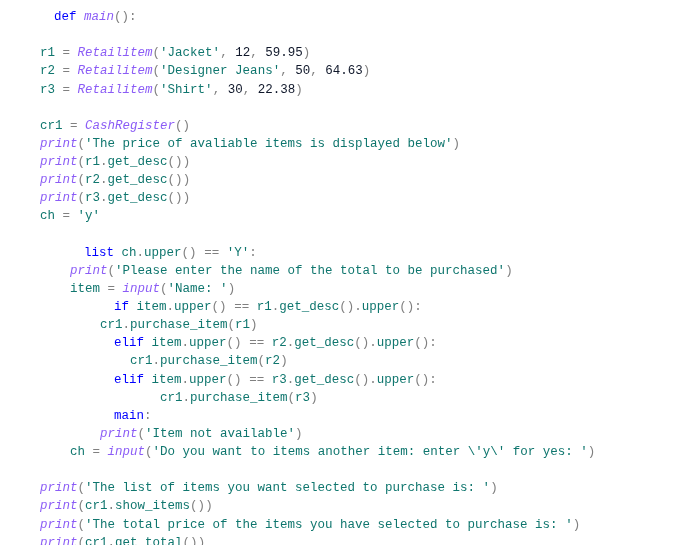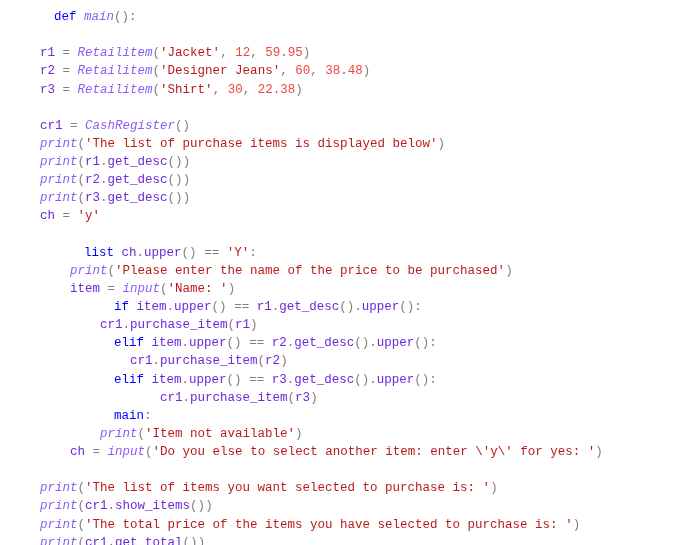--- a/index.html
+++ b/index.html
@@ -14,51 +14,51 @@
     box-sizing: border-box;
   }
   pre {
     margin: 0;
     font-family: inherit;
     white-space: pre;
   }
   .kw   { color: #0000ff; margin-left: 44px; }  
   .fn   { color: #8b5cf6; font-style: italic; }  
   .op   { color: #808080; }  
-  .id   { color: #6d28d9; }  
-  .str  { color: #b91c1c; }  
-  .num  { color: #ef4444; }  
+  .id   { color: #0f766e; }  
+  .str  { color: #0f766e; }  
+  .num  { color: #0f172a; }  
 </style>
 </head>
 <body>
 
 <pre><span class="kw">def</span> <span class="fn">main</span><span class="op">(</span><span class="op">)</span><span class="op">:</span>
 
     <span class="id">r1</span> <span class="op">=</span> <span class="fn">Retailitem</span><span class="op">(</span><span class="str">'Jacket'</span><span class="op">,</span> <span class="num">12</span><span class="op">,</span> <span class="num">59.95</span><span class="op">)</span>
-    <span class="id">r2</span> <span class="op">=</span> <span class="fn">Retailitem</span><span class="op">(</span><span class="str">'Designer Jeans'</span><span class="op">,</span> <span class="num">60</span><span class="op">,</span> <span class="num">38.48</span><span class="op">)</span>
+    <span class="id">r2</span> <span class="op">=</span> <span class="fn">Retailitem</span><span class="op">(</span><span class="str">'Designer Jeans'</span><span class="op">,</span> <span class="num">50</span><span class="op">,</span> <span class="num">64.63</span><span class="op">)</span>
     <span class="id">r3</span> <span class="op">=</span> <span class="fn">Retailitem</span><span class="op">(</span><span class="str">'Shirt'</span><span class="op">,</span> <span class="num">30</span><span class="op">,</span> <span class="num">22.38</span><span class="op">)</span>
 
     <span class="id">cr1</span> <span class="op">=</span> <span class="fn">CashRegister</span><span class="op">(</span><span class="op">)</span>
-    <span class="fn">print</span><span class="op">(</span><span class="str">'The list of purchase items is displayed below'</span><span class="op">)</span>
+    <span class="fn">print</span><span class="op">(</span><span class="str">'The price of avaliable items is displayed below'</span><span class="op">)</span>
     <span class="fn">print</span><span class="op">(</span><span class="id">r1</span><span class="op">.</span><span class="id">get_desc</span><span class="op">(</span><span class="op">)</span><span class="op">)</span>
     <span class="fn">print</span><span class="op">(</span><span class="id">r2</span><span class="op">.</span><span class="id">get_desc</span><span class="op">(</span><span class="op">)</span><span class="op">)</span>
     <span class="fn">print</span><span class="op">(</span><span class="id">r3</span><span class="op">.</span><span class="id">get_desc</span><span class="op">(</span><span class="op">)</span><span class="op">)</span>
     <span class="id">ch</span> <span class="op">=</span> <span class="str">'y'</span>
 
     <span class="kw">list</span> <span class="id">ch</span><span class="op">.</span><span class="id">upper</span><span class="op">(</span><span class="op">)</span> <span class="op">==</span> <span class="str">'Y'</span><span class="op">:</span>
-        <span class="fn">print</span><span class="op">(</span><span class="str">'Please enter the name of the price to be purchased'</span><span class="op">)</span>
+        <span class="fn">print</span><span class="op">(</span><span class="str">'Please enter the name of the total to be purchased'</span><span class="op">)</span>
         <span class="id">item</span> <span class="op">=</span> <span class="fn">input</span><span class="op">(</span><span class="str">'Name: '</span><span class="op">)</span>
         <span class="kw">if</span> <span class="id">item</span><span class="op">.</span><span class="id">upper</span><span class="op">(</span><span class="op">)</span> <span class="op">==</span> <span class="id">r1</span><span class="op">.</span><span class="id">get_desc</span><span class="op">(</span><span class="op">)</span><span class="op">.</span><span class="id">upper</span><span class="op">(</span><span class="op">)</span><span class="op">:</span>
             <span class="id">cr1</span><span class="op">.</span><span class="id">purchase_item</span><span class="op">(</span><span class="id">r1</span><span class="op">)</span>
         <span class="kw">elif</span> <span class="id">item</span><span class="op">.</span><span class="id">upper</span><span class="op">(</span><span class="op">)</span> <span class="op">==</span> <span class="id">r2</span><span class="op">.</span><span class="id">get_desc</span><span class="op">(</span><span class="op">)</span><span class="op">.</span><span class="id">upper</span><span class="op">(</span><span class="op">)</span><span class="op">:</span>
                 <span class="id">cr1</span><span class="op">.</span><span class="id">purchase_item</span><span class="op">(</span><span class="id">r2</span><span class="op">)</span>
         <span class="kw">elif</span> <span class="id">item</span><span class="op">.</span><span class="id">upper</span><span class="op">(</span><span class="op">)</span> <span class="op">==</span> <span class="id">r3</span><span class="op">.</span><span class="id">get_desc</span><span class="op">(</span><span class="op">)</span><span class="op">.</span><span class="id">upper</span><span class="op">(</span><span class="op">)</span><span class="op">:</span>
                     <span class="id">cr1</span><span class="op">.</span><span class="id">purchase_item</span><span class="op">(</span><span class="id">r3</span><span class="op">)</span>
         <span class="kw">main</span><span class="op">:</span>
             <span class="fn">print</span><span class="op">(</span><span class="str">'Item not available'</span><span class="op">)</span>
-        <span class="id">ch</span> <span class="op">=</span> <span class="fn">input</span><span class="op">(</span><span class="str">'Do you else to select another item: enter \'y\' for yes: '</span><span class="op">)</span>
+        <span class="id">ch</span> <span class="op">=</span> <span class="fn">input</span><span class="op">(</span><span class="str">'Do you want to items another item: enter \'y\' for yes: '</span><span class="op">)</span>
 
     <span class="fn">print</span><span class="op">(</span><span class="str">'The list of items you want selected to purchase is: '</span><span class="op">)</span>
     <span class="fn">print</span><span class="op">(</span><span class="id">cr1</span><span class="op">.</span><span class="id">show_items</span><span class="op">(</span><span class="op">)</span><span class="op">)</span>
     <span class="fn">print</span><span class="op">(</span><span class="str">'The total price of the items you have selected to purchase is: '</span><span class="op">)</span>
     <span class="fn">print</span><span class="op">(</span><span class="id">cr1</span><span class="op">.</span><span class="id">get_total</span><span class="op">(</span><span class="op">)</span><span class="op">)</span>
 
 </pre>
 
 </body></html>

